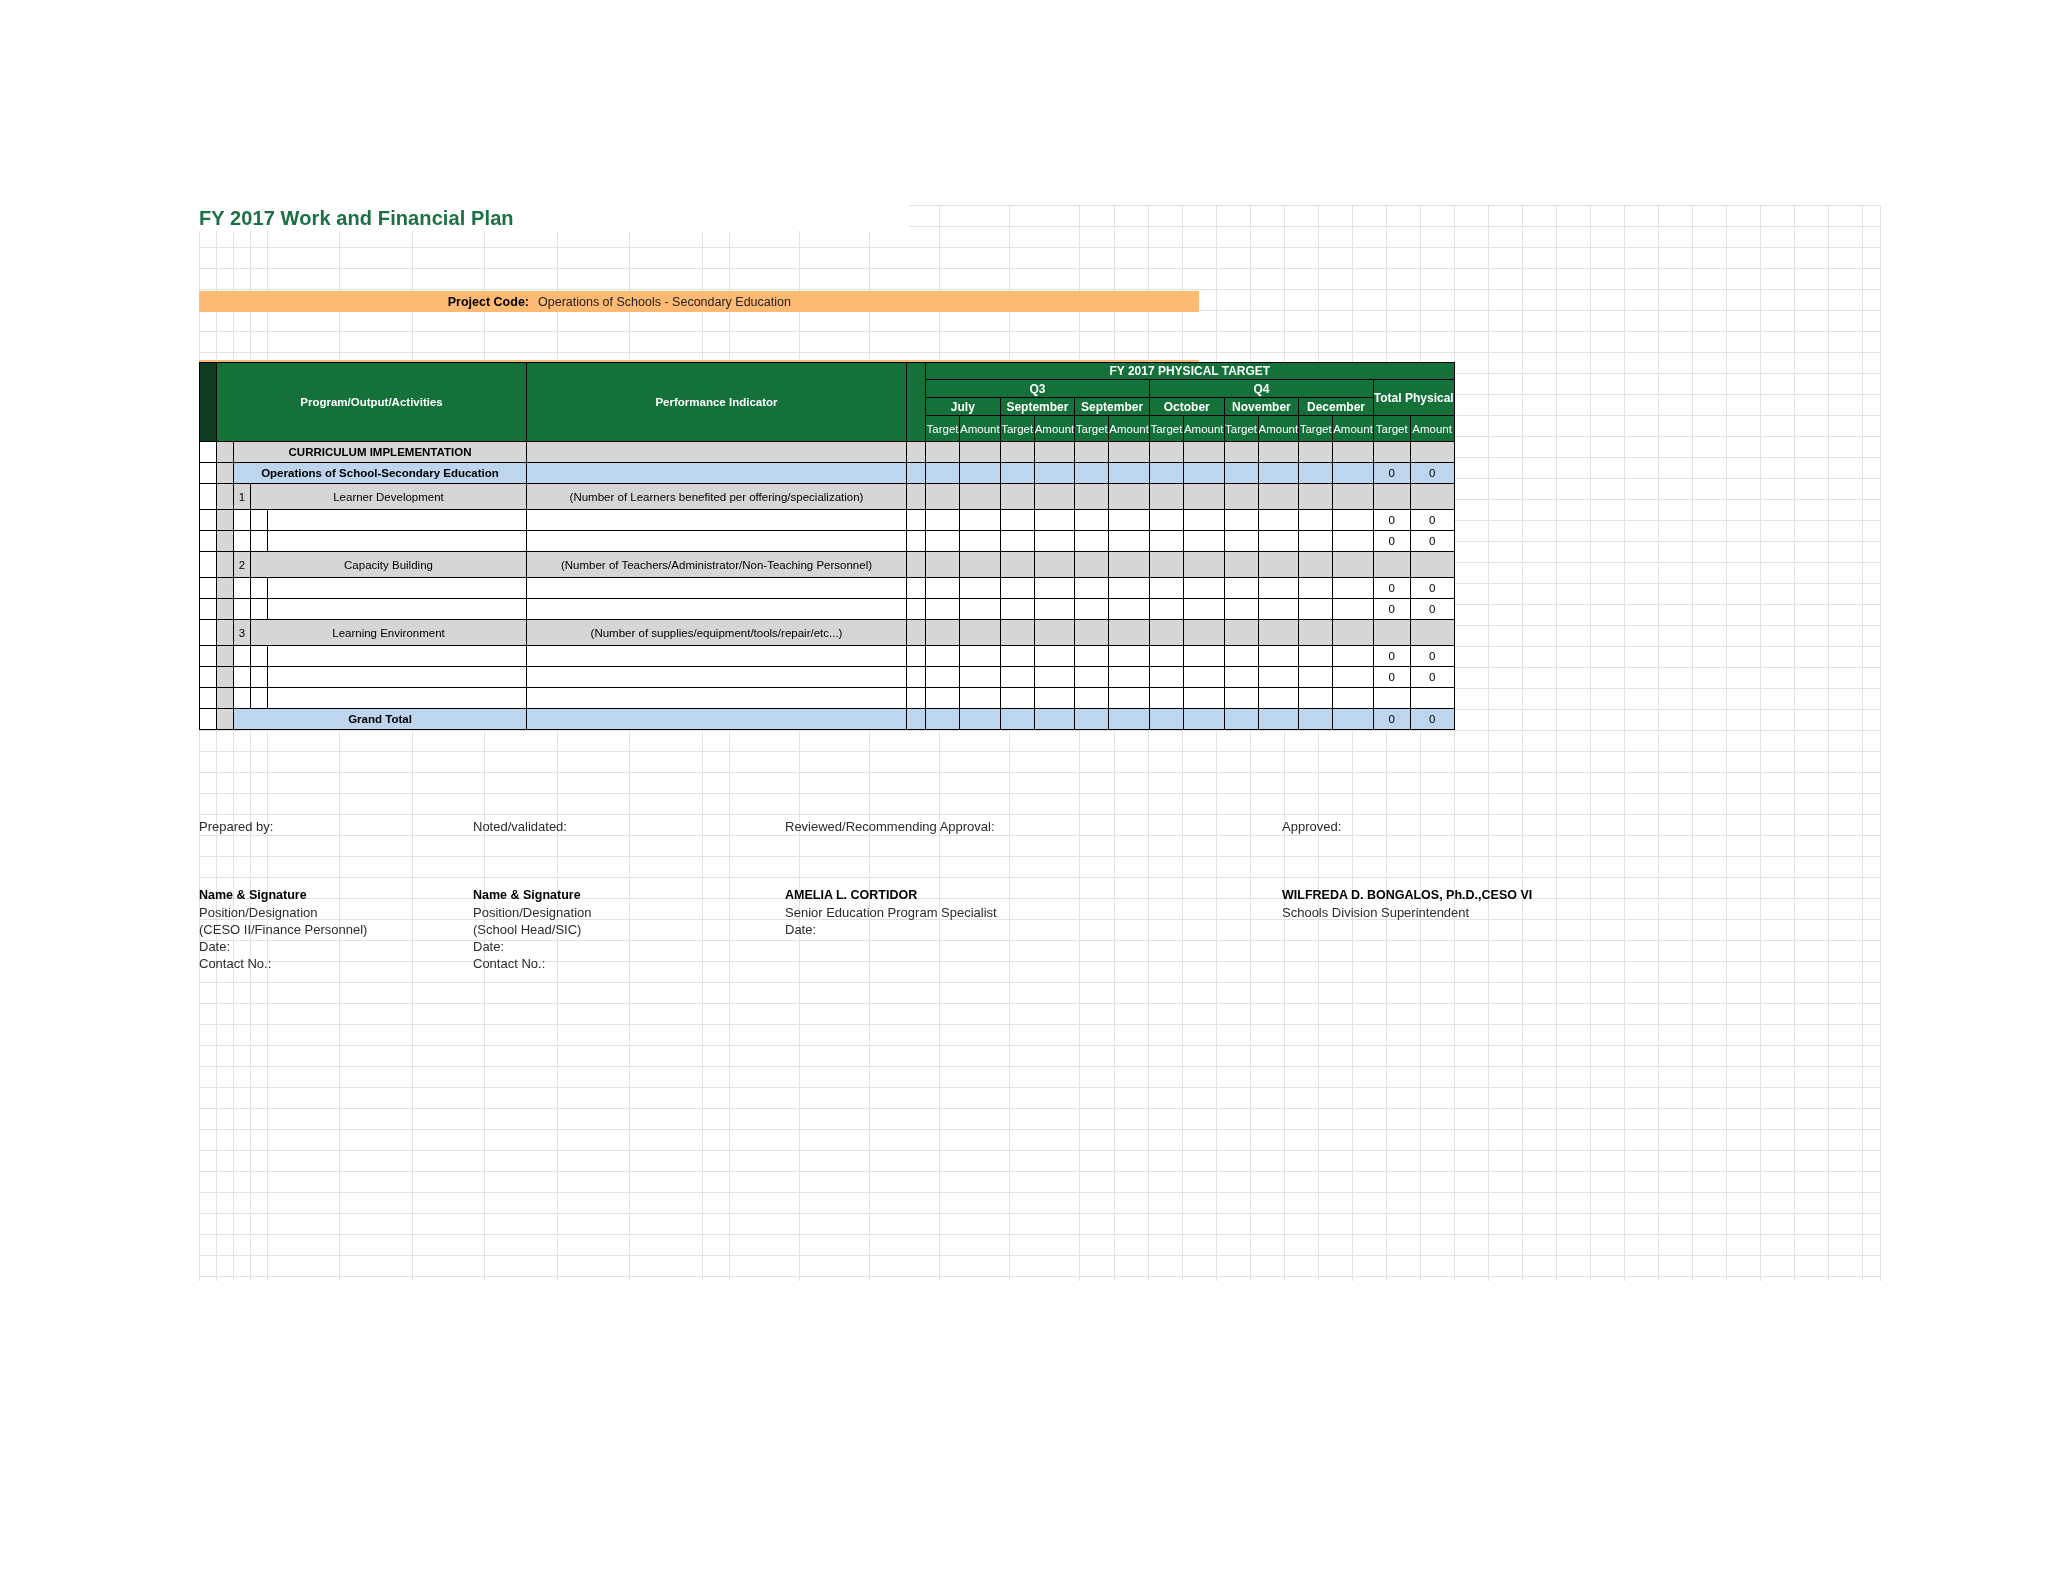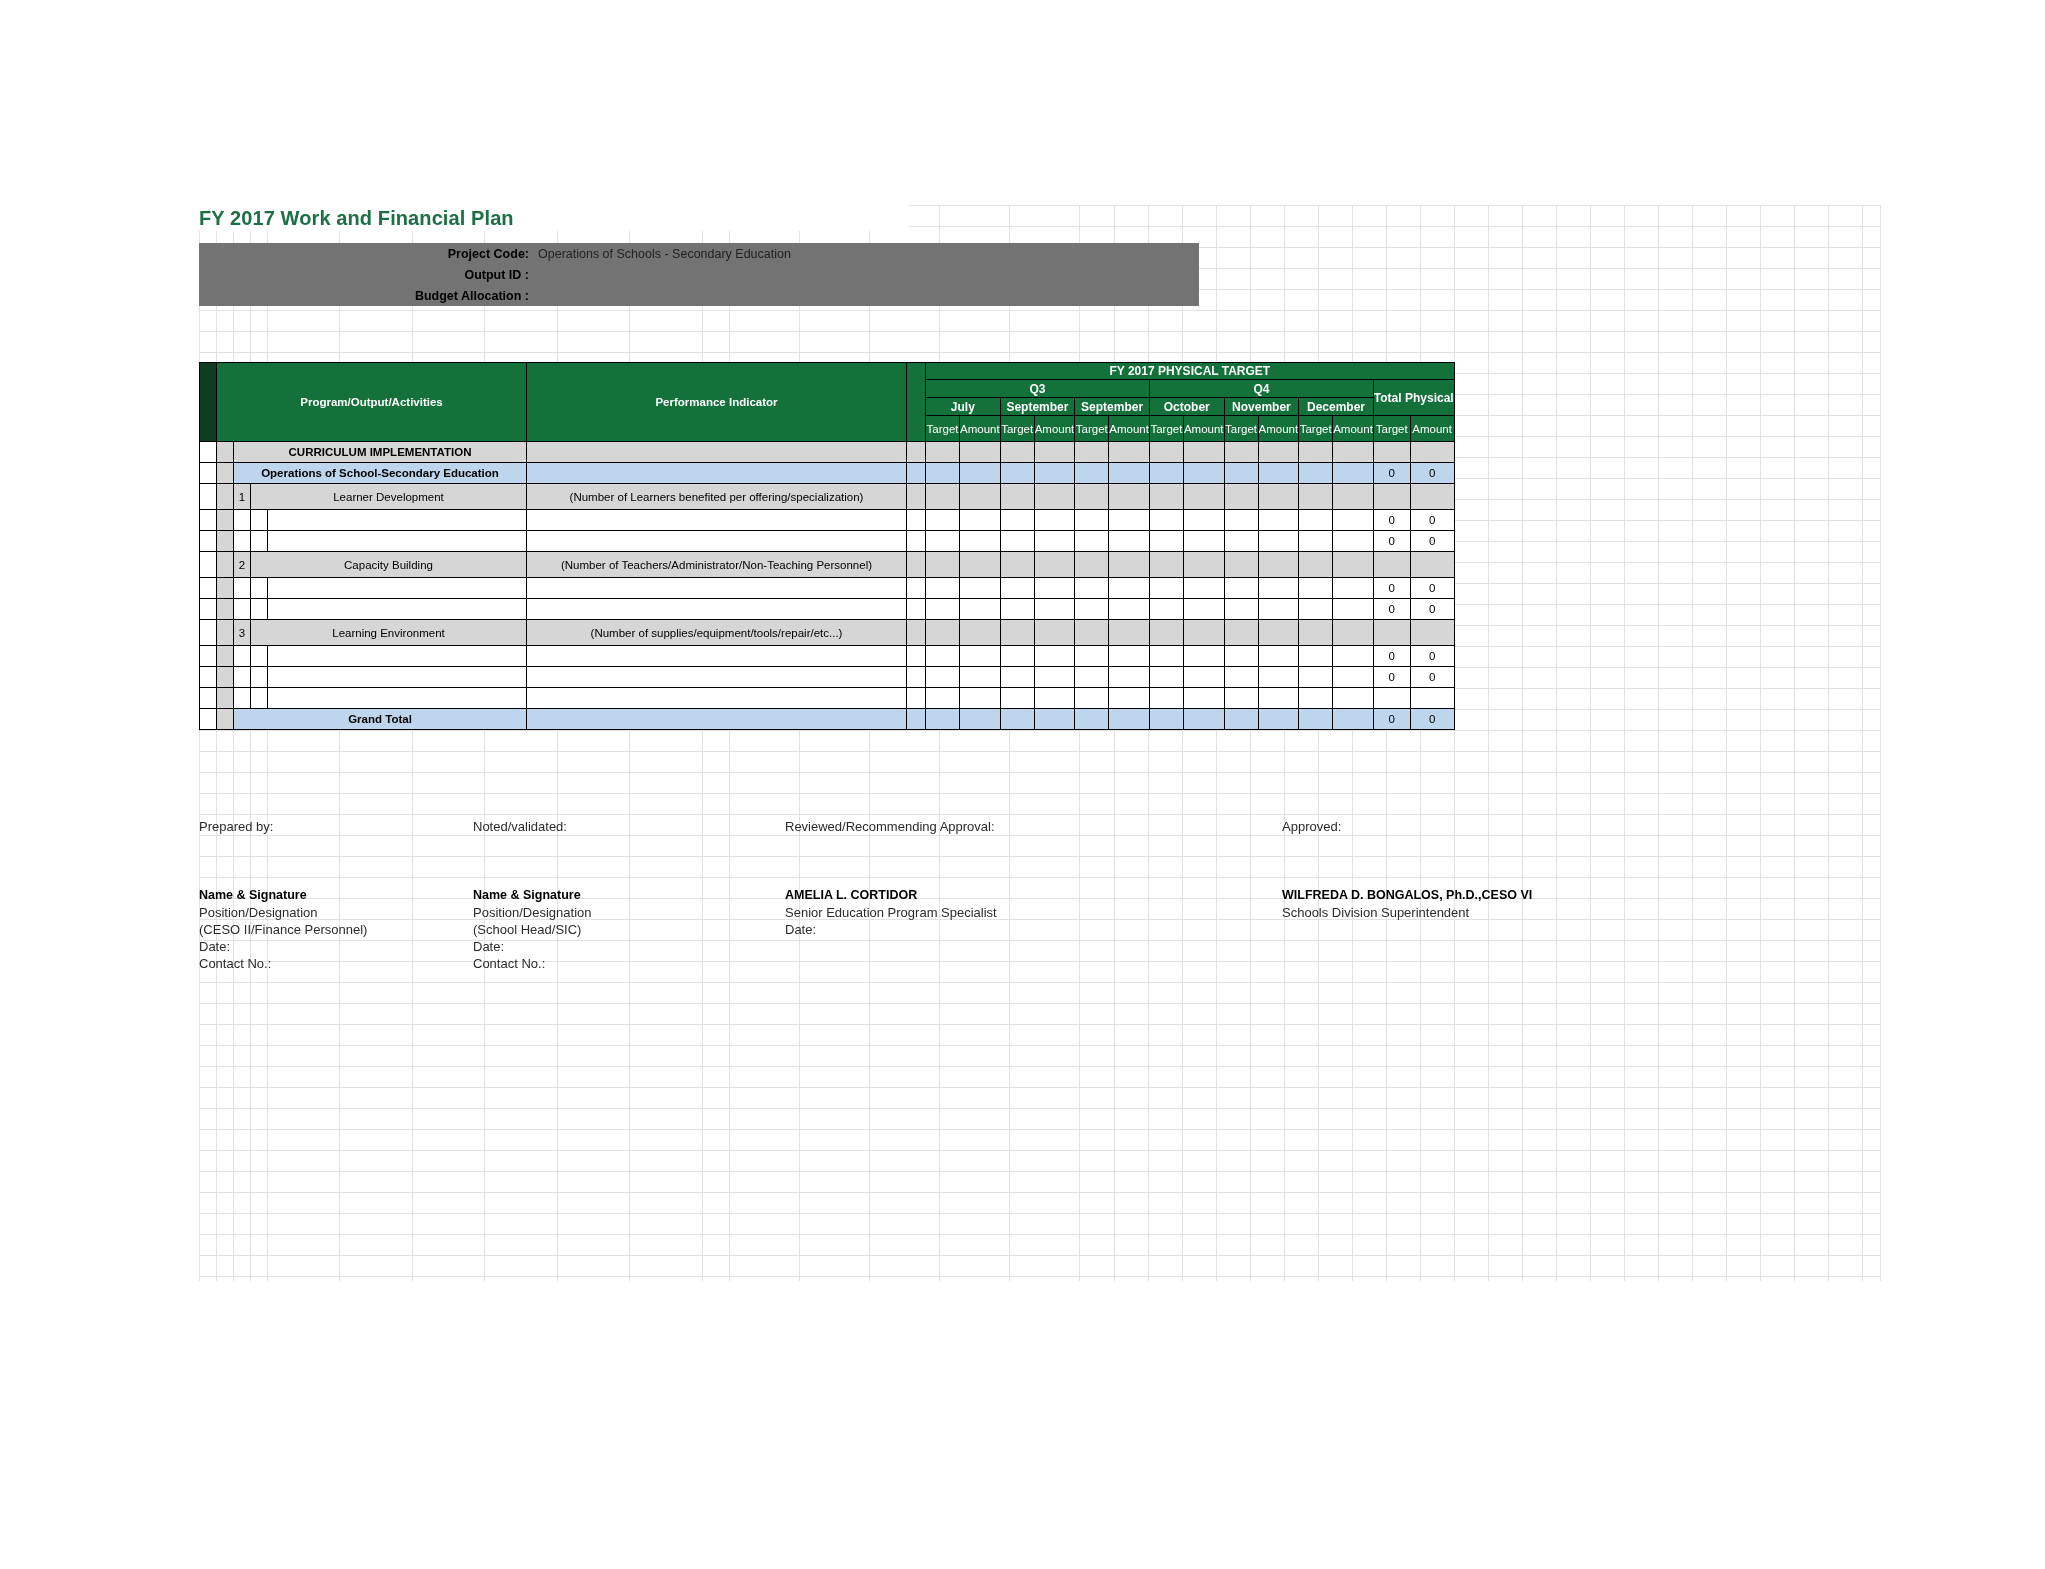--- a/index.html
+++ b/index.html
@@ -22,21 +22,21 @@
   
   .title{
     position:absolute;left:0;top:0;width:710px;height:26px;
     font-size:20px;font-weight:bold;color:#1d7044;
     letter-spacing:.1px;line-height:26px;
     background:#fff;z-index:5;
   }
 
   
   .meta{position:absolute;left:0;top:38px;width:1000px;z-index:5;}
-  .meta-row{display:flex;height:21px;align-items:center;background:#737373;}
+  .meta-row{display:flex;height:21px;align-items:center;background:#fdba74;margin-top:48px;}
   .meta-label{
     width:330px;text-align:right;padding-right:6px;
     font-size:12.5px;font-weight:bold;color:#000;white-space:nowrap;
   }
   .meta-value{
     font-size:12.5px;color:#222;padding-left:3px;white-space:nowrap;
   }
 
   
   table.wfp{

